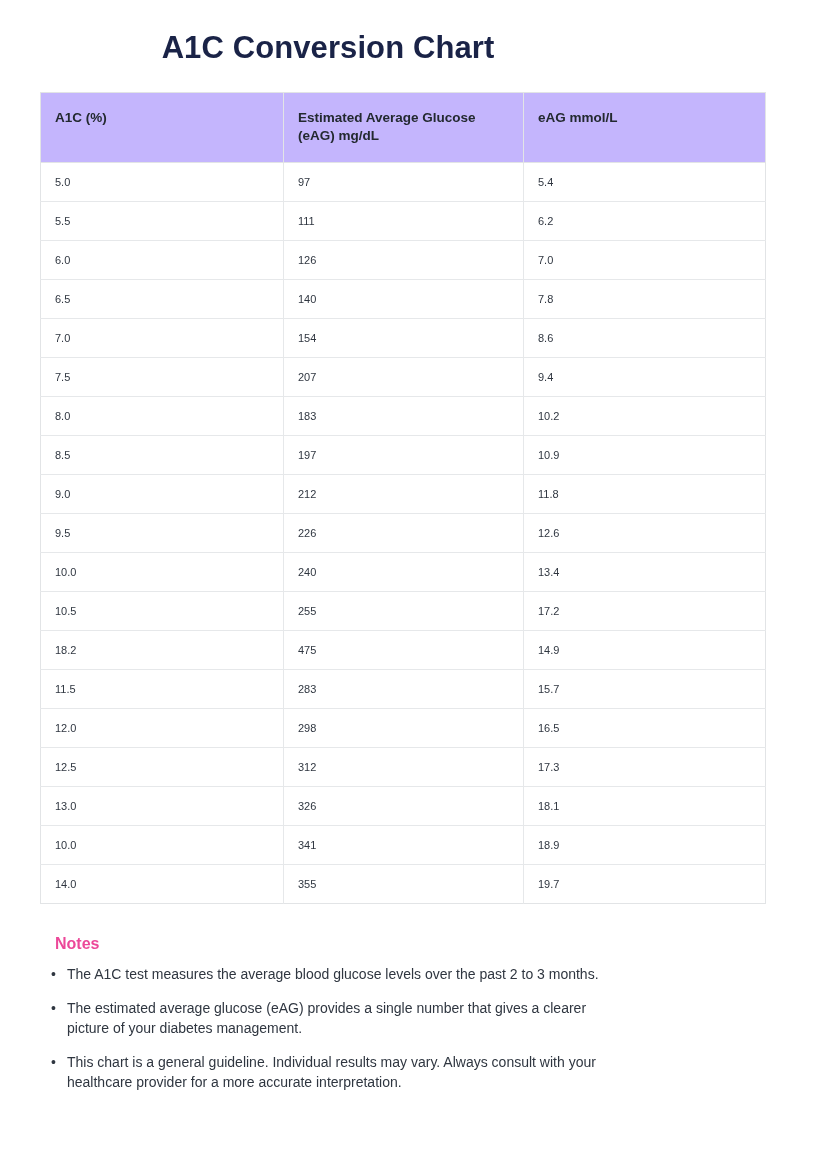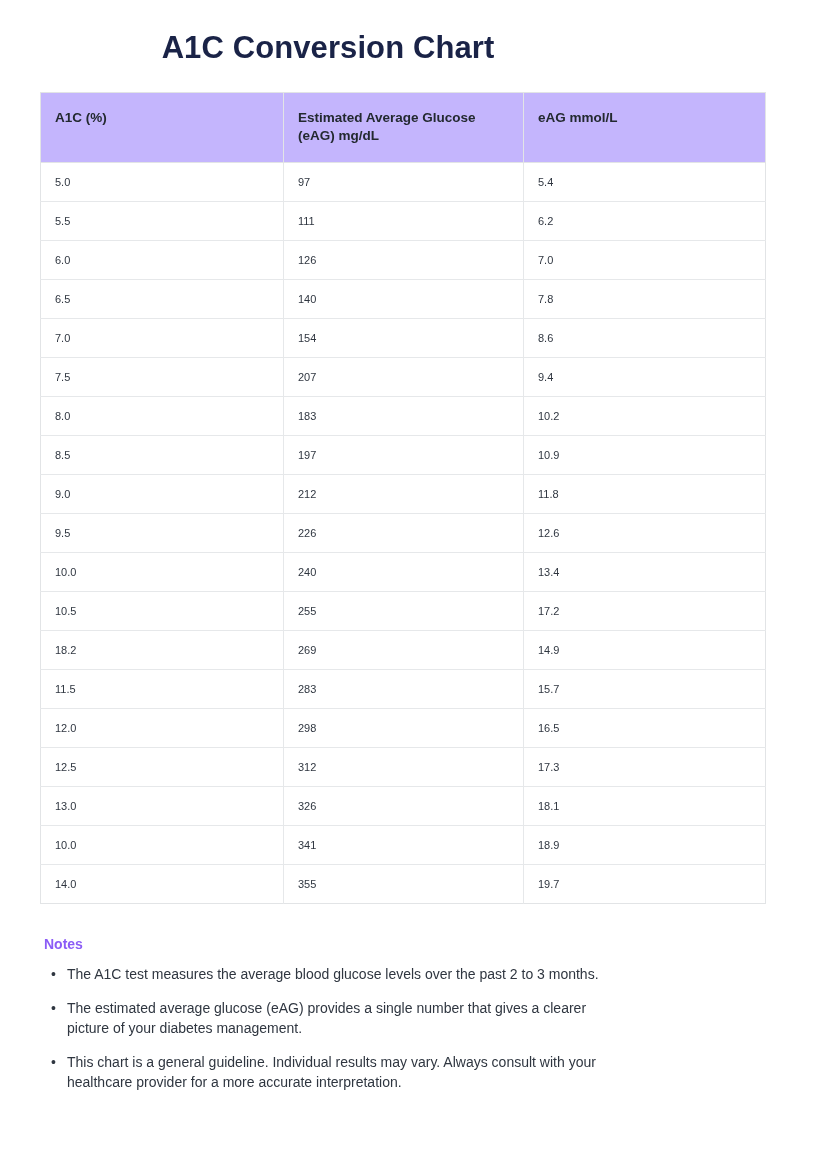--- a/index.html
+++ b/index.html
@@ -78,24 +78,24 @@
     overflow: hidden;
   }
   table.conv tbody td:last-child { border-right: none; }
   table.conv tbody tr:last-child td { border-bottom: none; }
 
   
   .notes {
     margin-top: 30px;
   }
   .notes-title {
-    margin: 0 0 10px 4px;
-    font-size: 14px;
+    margin: 0 0 10px 15px;
+    font-size: 16px;
     font-weight: bold;
-    color: #8b5cf6;
+    color: #ec4899;
     line-height: 20px;
   }
   ul.notes-list {
     margin: 0;
     padding: 0 0 0 27px;
     list-style: none;
   }
   ul.notes-list li {
     position: relative;
     font-size: 14px;
@@ -192,21 +192,21 @@
             <td>240</td>
             <td>13.4</td>
           </tr>
           <tr>
             <td>10.5</td>
             <td>255</td>
             <td>17.2</td>
           </tr>
           <tr>
             <td>18.2</td>
-            <td>269</td>
+            <td>475</td>
             <td>14.9</td>
           </tr>
           <tr>
             <td>11.5</td>
             <td>283</td>
             <td>15.7</td>
           </tr>
           <tr>
             <td>12.0</td>
             <td>298</td>

